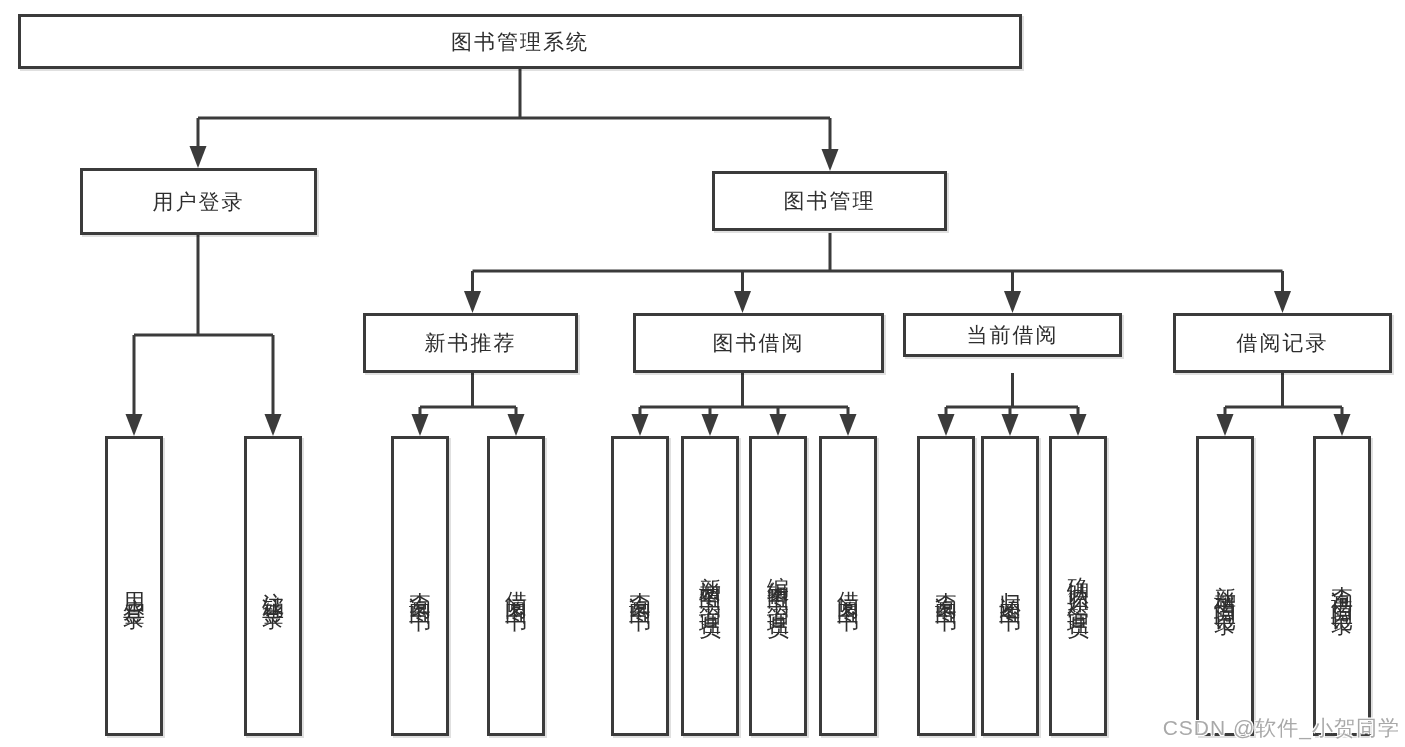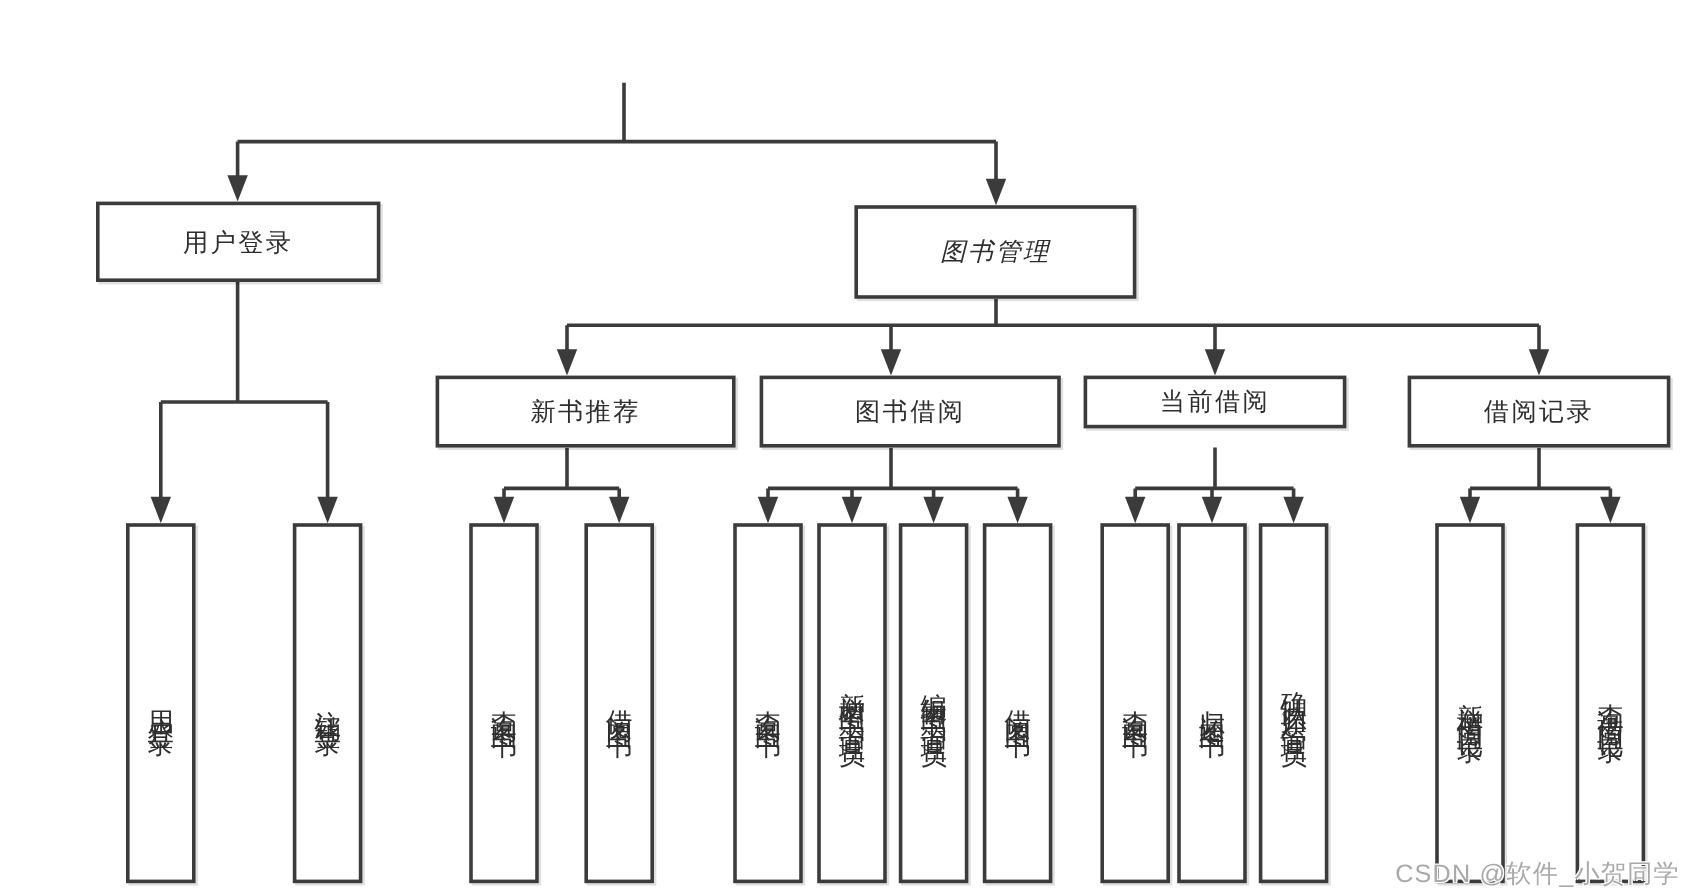--- a/index.html
+++ b/index.html
@@ -65,29 +65,32 @@
       <polygon points="701.5,414 718.5,414 710,436" fill="#3b3b3b"></polygon>
       <polygon points="769.5,414 786.5,414 778,436" fill="#3b3b3b"></polygon>
       <polygon points="839.5,414 856.5,414 848,436" fill="#3b3b3b"></polygon>
       <polygon points="937.5,414 954.5,414 946,436" fill="#3b3b3b"></polygon>
       <polygon points="1001.5,414 1018.5,414 1010,436" fill="#3b3b3b"></polygon>
       <polygon points="1069.5,414 1086.5,414 1078,436" fill="#3b3b3b"></polygon>
       <polygon points="1216.5,414 1233.5,414 1225,436" fill="#3b3b3b"></polygon>
       <polygon points="1333.5,414 1350.5,414 1342,436" fill="#3b3b3b"></polygon>
     </svg>
 
+  <div class="node" style="left:18px;top:14px;width:1004px;height:55px;">
+    <span class="label">图书管理系统</span>
+  </div>
 
   <div class="node" style="left:80px;top:168px;width:237px;height:67px;">
     <span class="label">用户登录</span>
   </div>
-  <div class="node" style="left:712px;top:171px;width:235px;height:78px;font-style:italic;">
+  <div class="node" style="left:712px;top:171px;width:235px;height:60px;">
     <span class="label">图书管理</span>
   </div>
 
-  <div class="node" style="left:363px;top:313px;width:250px;height:60px;">
+  <div class="node" style="left:363px;top:313px;width:215px;height:60px;">
     <span class="label">新书推荐</span>
   </div>
   <div class="node" style="left:633px;top:313px;width:251px;height:60px;">
     <span class="label">图书借阅</span>
   </div>
   <div class="node" style="left:903px;top:313px;width:219px;height:44px;">
     <span class="label">当前借阅</span>
   </div>
   <div class="node" style="left:1173px;top:313px;width:219px;height:60px;text-align:center;">
     <span class="label">借阅记录</span>

